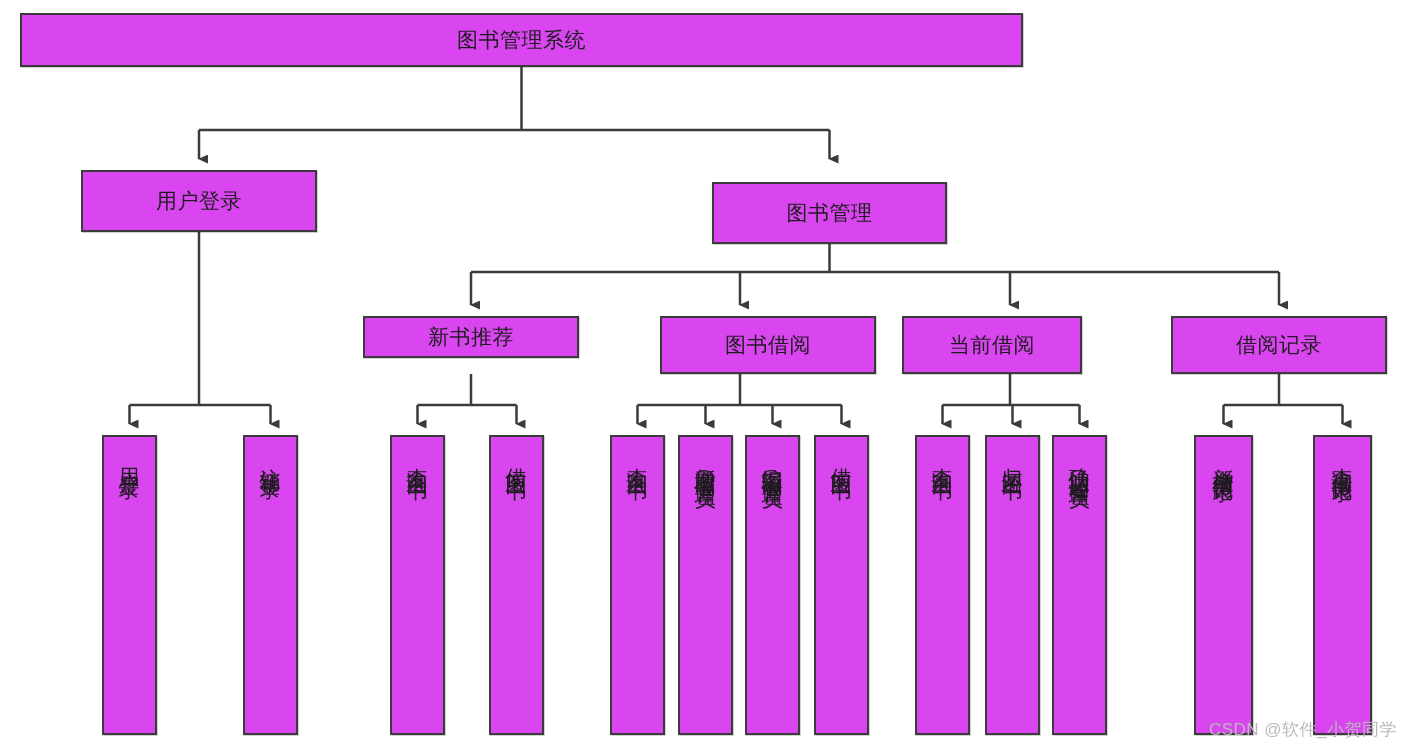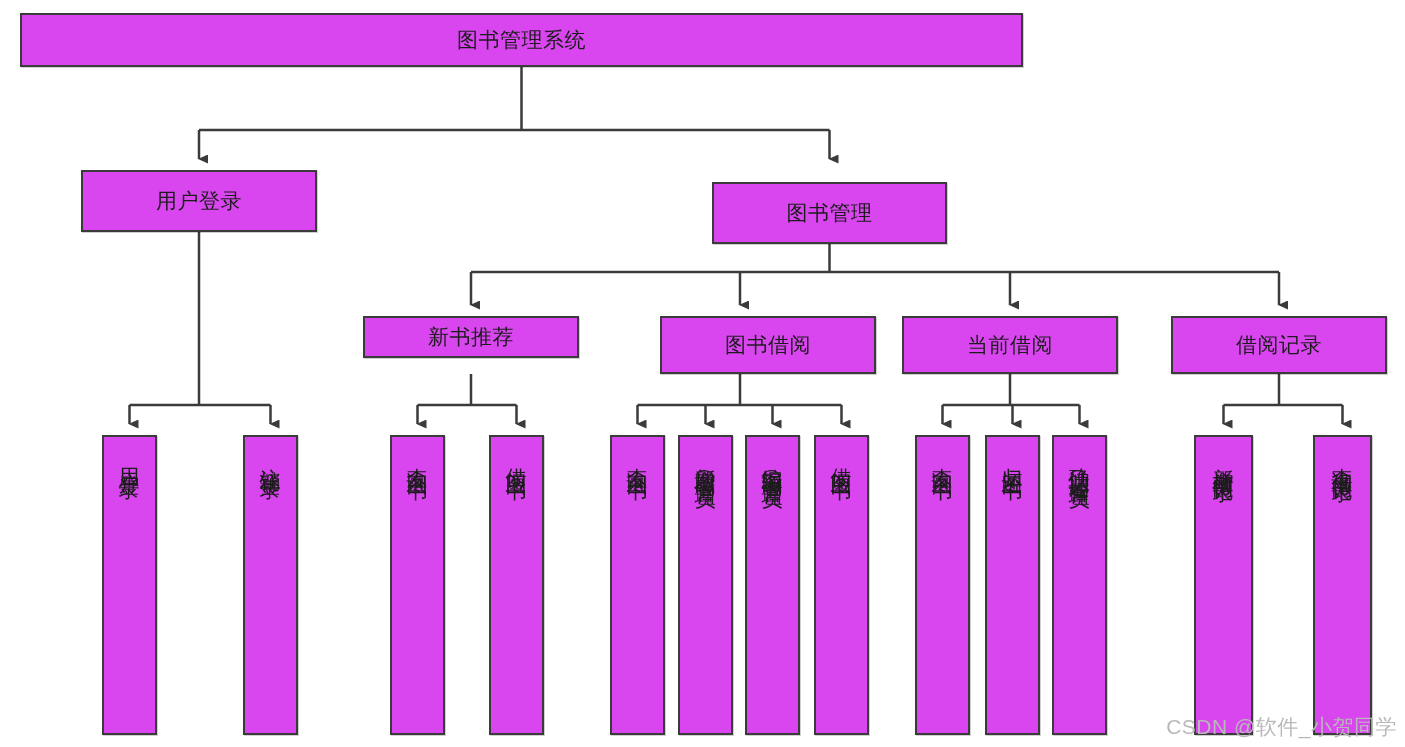--- a/index.html
+++ b/index.html
@@ -56,21 +56,21 @@
     line-height: 1;
     white-space: nowrap;
   }
   .node.vertical.tall .label {
     letter-spacing: 3px;
   }
   #watermark {
     position: absolute;
     right: 8px;
     bottom: 6px;
-    font-size: 21px;
+    font-size: 17px;
     color: #b9b9b9;
     letter-spacing: 0.5px;
     white-space: nowrap;
     user-select: none;
   }
 </style>
 </head>
 <body>
 
 <div id="canvas">
@@ -126,21 +126,21 @@
       </div>
       <div class="node" style="left: 712px; top: 170px; width: 235px; height: 62px; margin-top: 12px;">
         <span class="label">图书管理</span>
       </div>
       <div class="node" style="left: 363px; top: 316px; width: 216px; height: 42px;">
         <span class="label">新书推荐</span>
       </div>
       <div class="node" style="left: 660px; top: 316px; width: 216px; height: 58px;">
         <span class="label">图书借阅</span>
       </div>
-      <div class="node" style="left: 902px; top: 316px; width: 216px; height: 58px;">
+      <div class="node" style="left: 902px; top: 316px; width: 180px; height: 58px;">
         <span class="label">当前借阅</span>
       </div>
       <div class="node" style="left: 1171px; top: 316px; width: 216px; height: 58px;">
         <span class="label">借阅记录</span>
       </div>
       <div class="node vertical" style="left: 102px; top: 435px; width: 55px; height: 300px;">
         <span class="label">用户登录</span>
       </div>
       <div class="node vertical" style="left: 243px; top: 435px; width: 55px; height: 300px;">
         <span class="label">注销登录</span>

